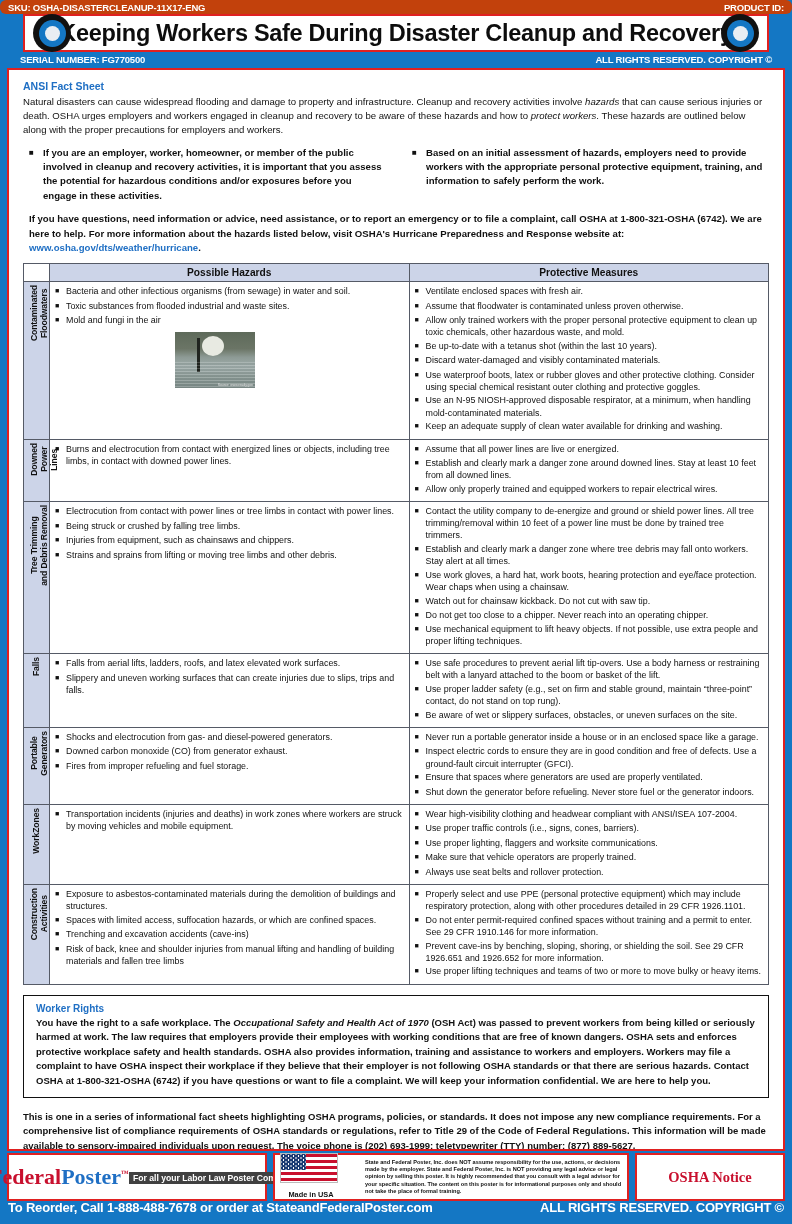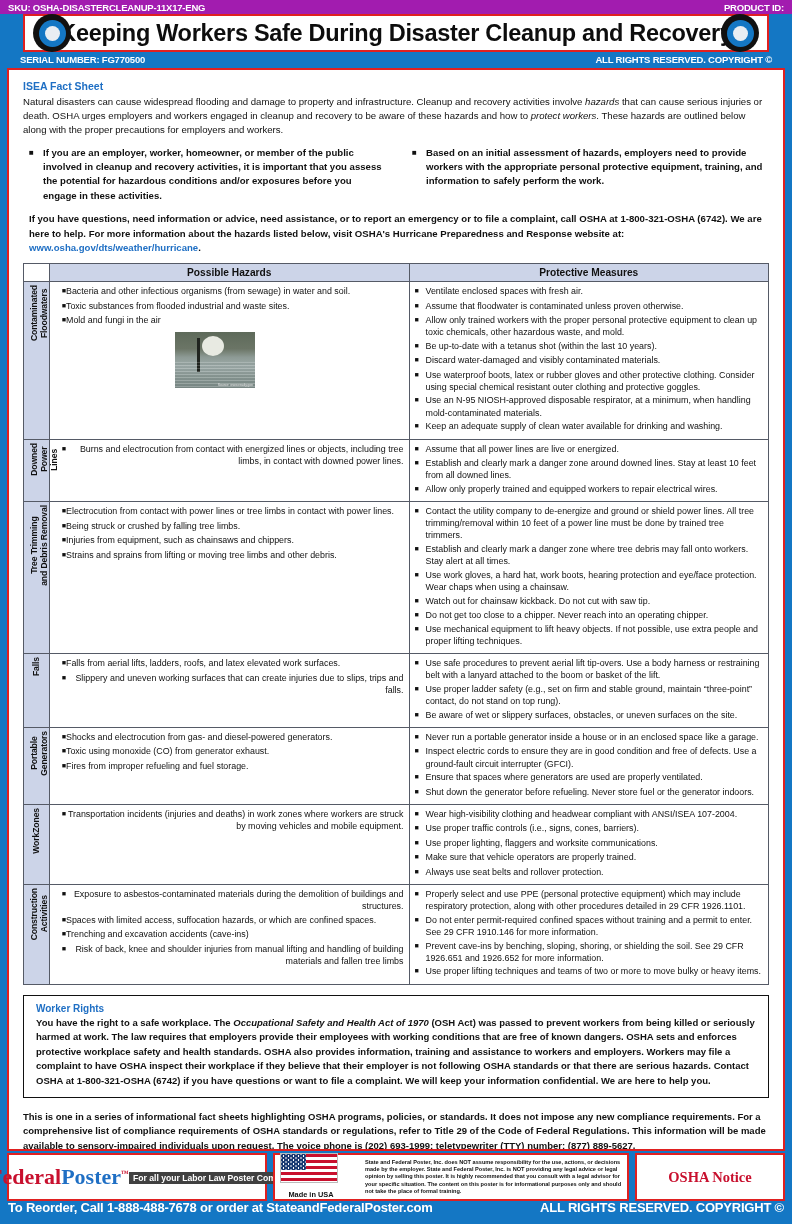--- a/index.html
+++ b/index.html
@@ -11,29 +11,30 @@
   .page {
     position: relative;
     width: 792px; height: 1224px;
     background: #1477c4;
     overflow: hidden;
   }
 
   
   .sku-bar {
     height: 14px;
-    background: #a21caf;
+    background: #c2410c;
     color: #ffffff;
     font-size: 9.5px;
     font-weight: bold;
     display: flex;
     align-items: center;
     justify-content: space-between;
     padding: 0 8px;
     letter-spacing: -0.2px;
+    border-radius: 6px;
   }
 
   
   .title-band {
     margin: 0 23px;
     height: 38px;
     background: #ffffff;
     border: 2.5px solid #e02020;
     display: flex;
     align-items: center;
@@ -172,21 +173,21 @@
     transform: rotate(180deg);
     font-size: 8.6px;
     font-weight: bold;
     color: #111;
     line-height: 1.18;
     white-space: pre-line;
     text-align: center;
     margin: 0 auto;
     letter-spacing: -0.1px;
   }
-  .cell-haz { width: 215px; text-align: right; }
+  .cell-haz { width: 215px; }
   ul.cl { list-style: none; }
   ul.cl li {
     display: flex;
     font-size: 8.9px;
     line-height: 1.36;
     color: #111;
     margin-bottom: 1.5px;
   }
   ul.cl li .dash {
     width: 11px;
@@ -360,21 +361,21 @@
     </span>
   </div>
 
   <div class="serial-bar">
     <span>SERIAL NUMBER: FG770500</span>
     <span>ALL RIGHTS RESERVED. COPYRIGHT ©</span>
   </div>
 
   <div class="sheet">
 
-    <div class="fact-head">ISEA Fact Sheet</div>
+    <div class="fact-head">ANSI Fact Sheet</div>
 
     <p class="intro"><span>Natural disasters can cause widespread flooding and damage to property and infrastructure. Cleanup and recovery activities involve </span><em>hazards</em><span> that can cause serious injuries or death. OSHA urges employers and workers engaged in cleanup and recovery to be aware of these hazards and how to </span><em>protect workers</em><span>. These hazards are outlined below along with the proper precautions for employers and workers.</span></p>
 
     <div class="two-col">
       <div class="col">
         <div class="bullet-row">
           <span class="bdot">■</span>
           <span>If you are an employer, worker, homeowner, or member of the public involved in cleanup and recovery activities, it is important that you assess the potential for hazardous conditions and/or exposures before you engage in these activities.</span>
         </div>
       </div>
@@ -590,21 +591,21 @@
 Generators</div>
           </td>
           <td class="cell-haz">
             <ul class="cl">
               <li>
                   <span class="dash">■</span>
                   <span>Shocks and electrocution from gas- and diesel-powered generators.</span>
                 </li>
               <li>
                   <span class="dash">■</span>
-                  <span>Toxic using monoxide (CO) from generator exhaust.</span>
+                  <span>Downed carbon monoxide (CO) from generator exhaust.</span>
                 </li>
               <li>
                   <span class="dash">■</span>
                   <span>Fires from improper refueling and fuel storage.</span>
                 </li>
             </ul>
           </td>
           <td>
             <ul class="cl">
               <li>

